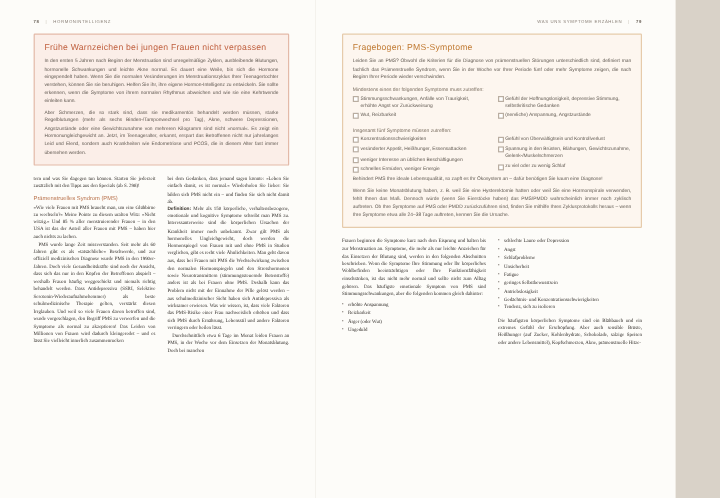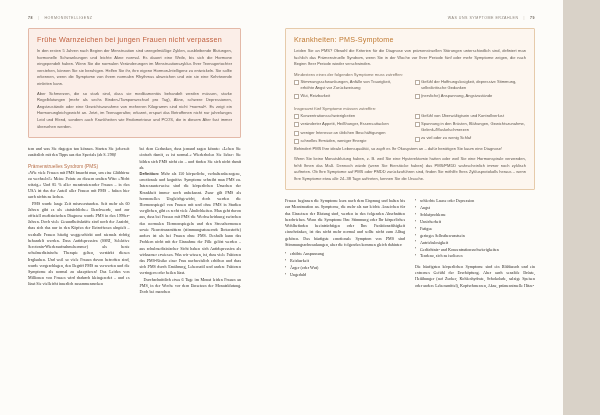--- a/index.html
+++ b/index.html
@@ -103,21 +103,21 @@
 
   <div class="page page-right">
 
     <div class="runhead right">
       <span>Was uns Symptome erzählen</span>
       <span class="sep">|</span>
       <span class="folio">79</span>
     </div>
 
     <div class="callout q">
-      <h2>Krankheiten: PMS-Symptome</h2>
+      <h2>Fragebogen: PMS-Symptome</h2>
       <p>Leiden Sie an PMS? Obwohl die Kriterien für die Diagnose von prämenstruellen Störungen unterschiedlich sind, definiert man fachlich das Prämenstruelle Syndrom, wenn Sie in der Woche vor Ihrer Periode fünf oder mehr Symptome zeigen, die nach Beginn Ihrer Periode wieder verschwinden.</p>
 
       <div class="qsub">Mindestens eines der folgenden Symptome muss zutreffen:</div>
       <div class="cols2">
         <ul class="checks">
           <li>Stimmungsschwankungen, Anfälle von Traurigkeit, erhöhte Angst vor Zurückweisung</li>
           <li>Wut, Reizbarkeit</li>
         </ul>
         <ul class="checks">
           <li>Gefühl der Hoffnungslosigkeit, depressive Stimmung, selbstkritische Gedanken</li>

